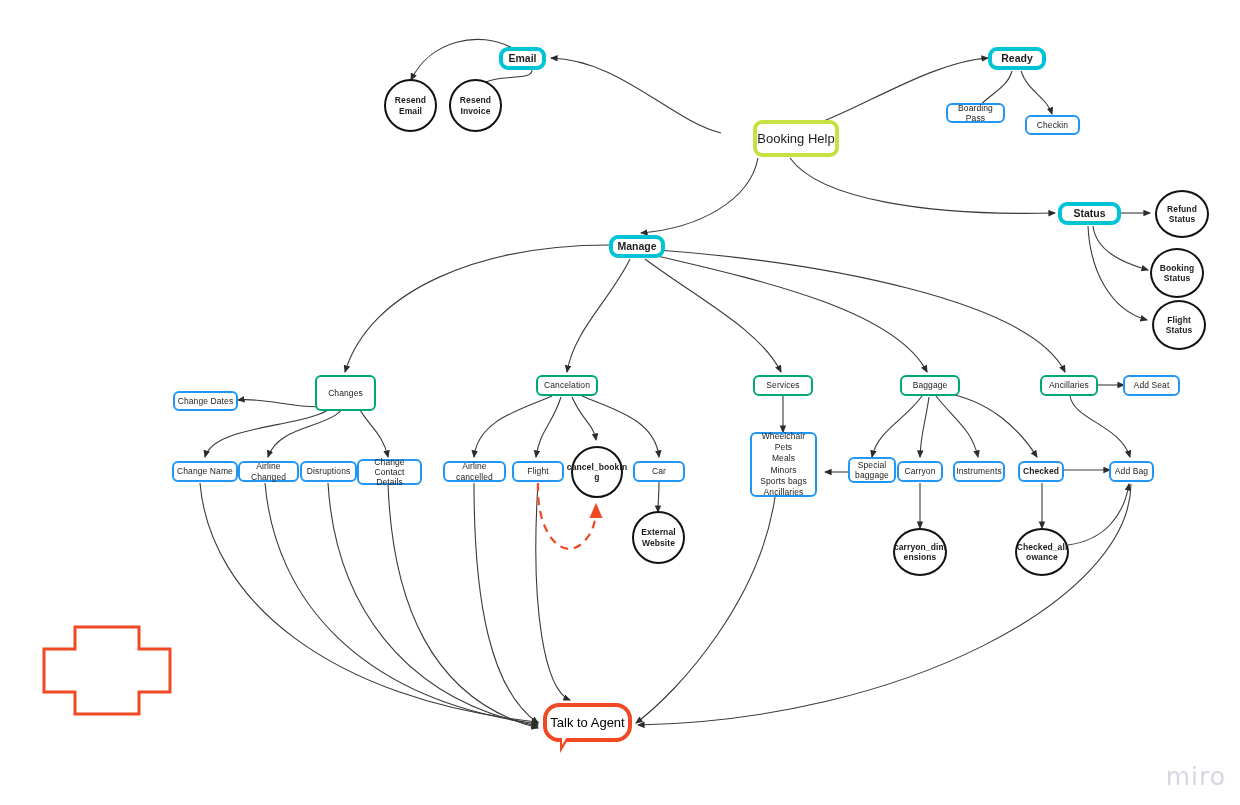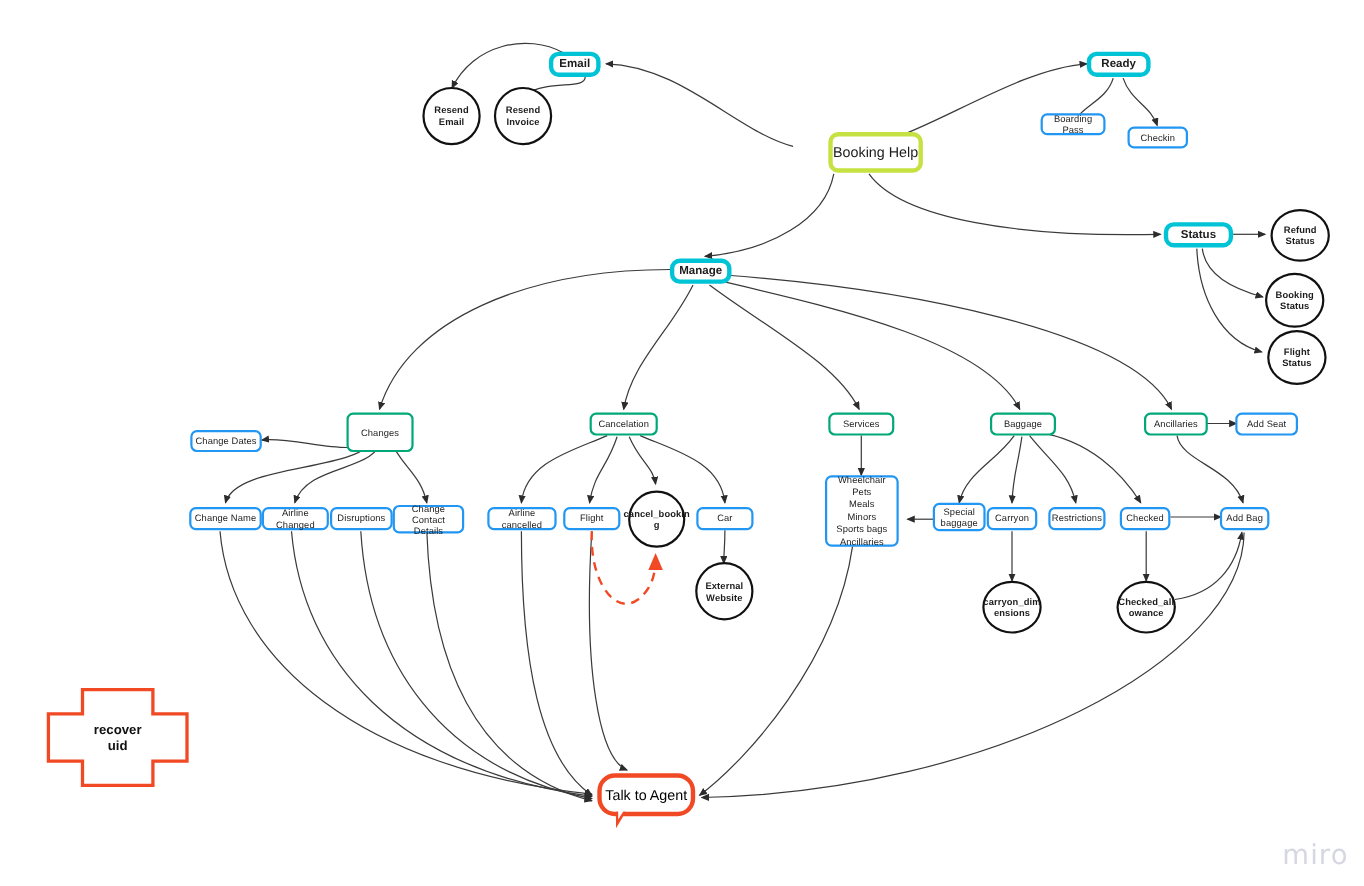--- a/index.html
+++ b/index.html
@@ -286,25 +286,25 @@
       <span>Special</span><br>
       <span>baggage</span>
     </span>
   </div>
 
   <div class="node rect thin c-blue" style="left:897px;top:461px;width:46px;height:21px;">
     <span class="lbl f9" style="font-weight:400;">Carryon</span>
   </div>
 
   <div class="node rect thin c-blue" style="left:953px;top:461px;width:52px;height:21px;">
-    <span class="lbl f9" style="font-weight:400;">Restrictions</span>
+    <span class="lbl f9" style="font-weight:400;">Instruments</span>
   </div>
 
   <div class="node rect thin c-blue" style="left:1018px;top:461px;width:46px;height:21px;">
-    <span class="lbl f9" style="font-weight:400;">Checked</span>
+    <span class="lbl f9" style="font-weight:700;">Checked</span>
   </div>
 
   <div class="node ellipse" style="left:893px;top:528px;width:54px;height:48px;">
     <span class="lbl f9">
       <span>carryon_dim</span><br>
       <span>ensions</span>
     </span>
   </div>
 
   <div class="node ellipse" style="left:1015px;top:528px;width:54px;height:48px;">
@@ -327,24 +327,16 @@
   </div>
 
   <div id="talk-to-agent">
     <div class="bubble">
       <span class="lbl f13">Talk to Agent</span>
     </div>
     <div class="tail"></div>
     <div class="tail-in"></div>
   </div>
 
-  <div id="recover-uid">
-    <div class="cross-label">
-      <span>
-        <span>recover</span><br>
-        <span>uid</span>
-      </span>
-    </div>
-  </div>
 
   <div id="miro">miro</div>
 
 </div>
 
 </body></html>

